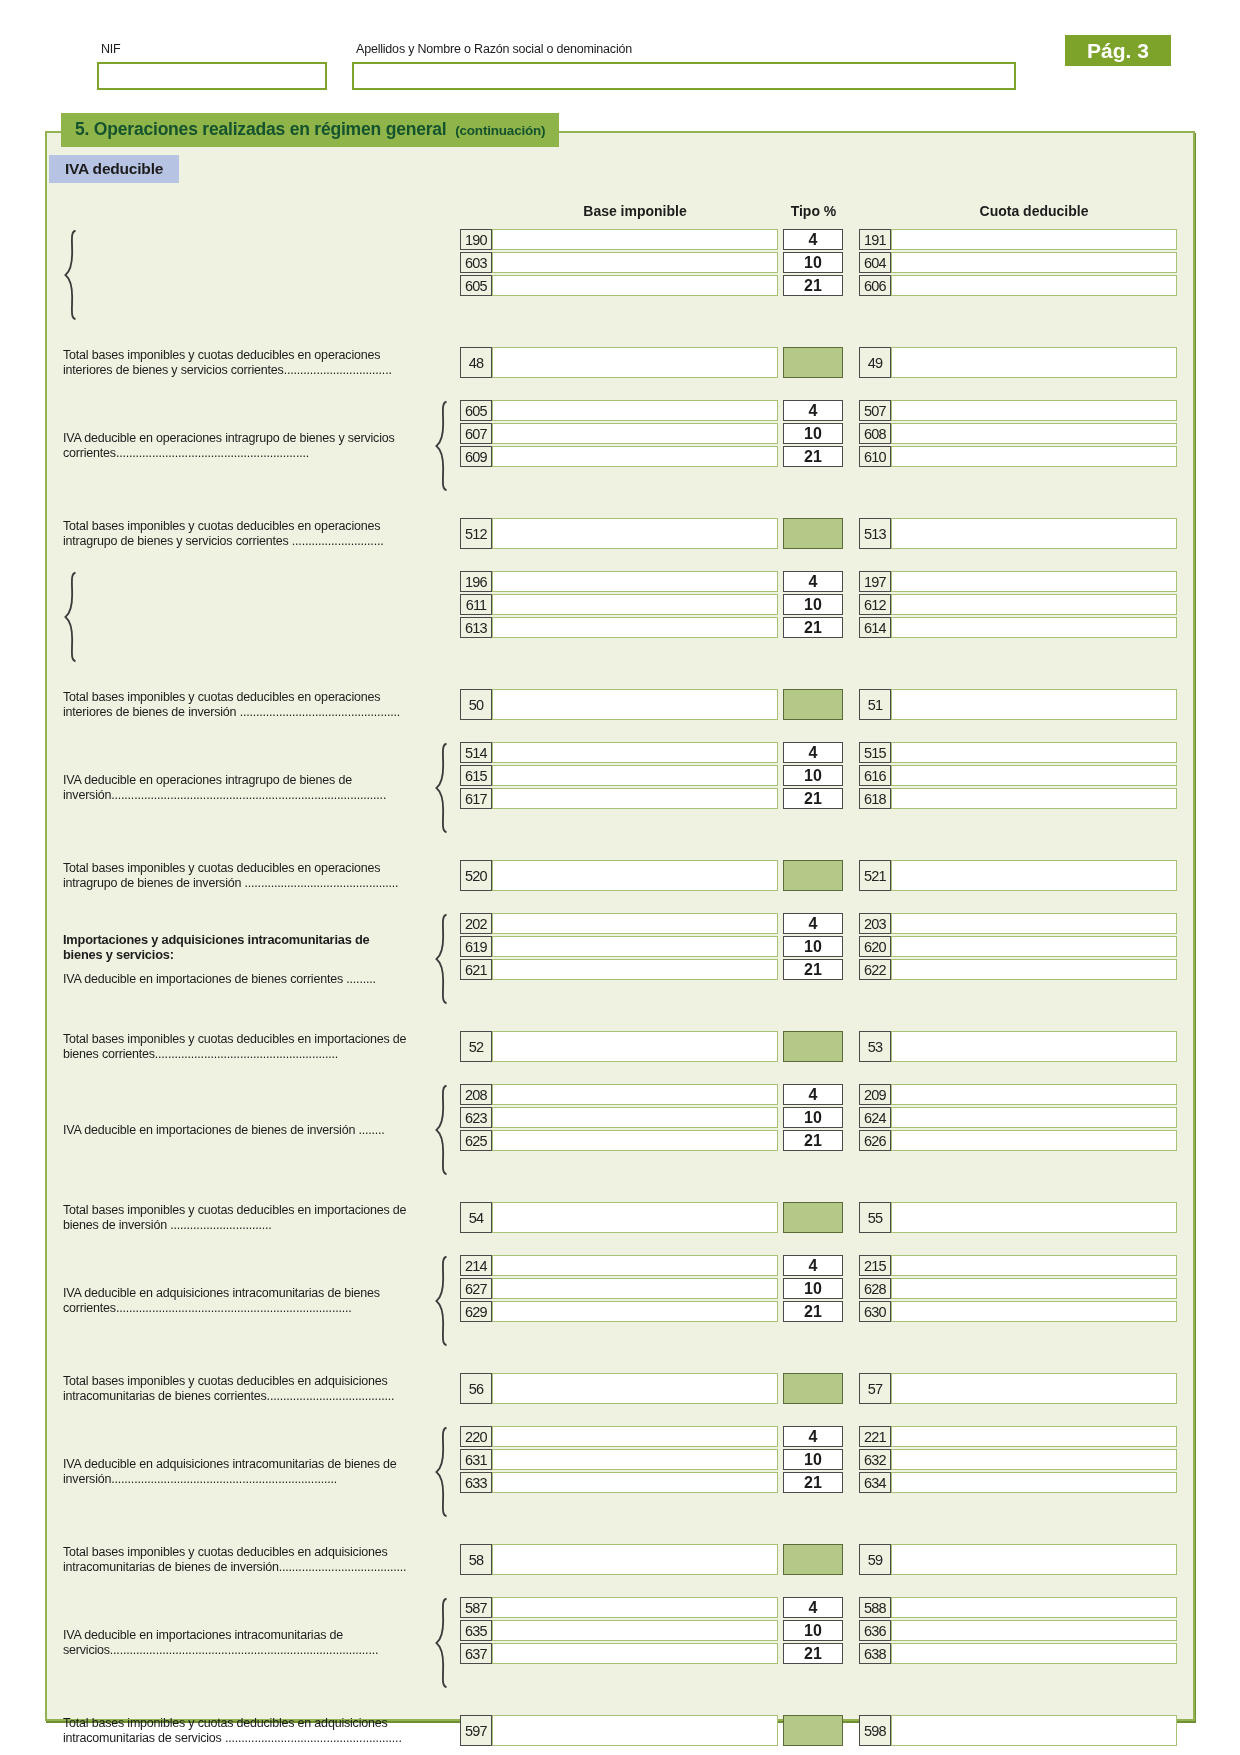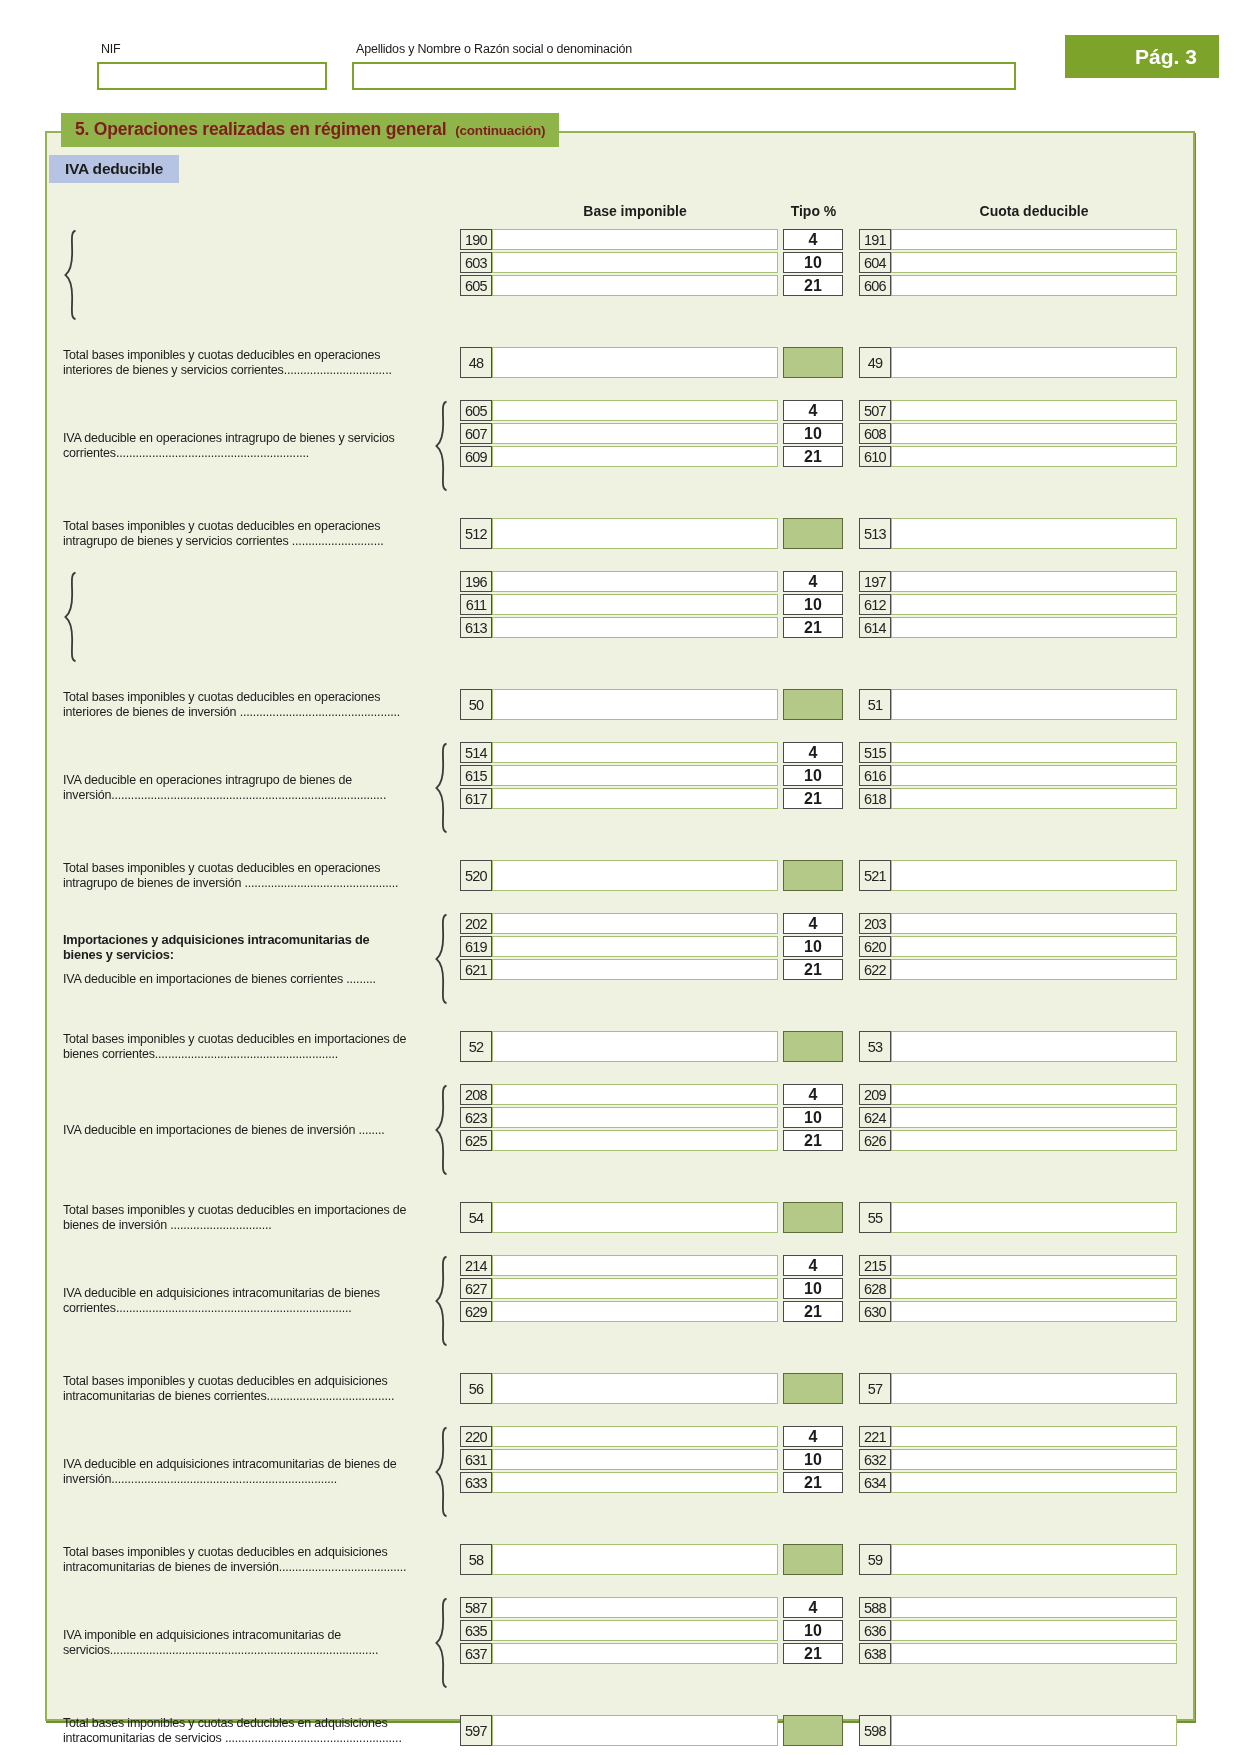--- a/index.html
+++ b/index.html
@@ -17,32 +17,32 @@
   body{font-family:"Liberation Sans",sans-serif;color:var(--ink);}
   .page{position:relative;width:1240px;height:1755px;background:#fff;overflow:hidden;}
 
   
   .field-label{position:absolute;font-size:12.5px;letter-spacing:-0.2px;}
   .nif-label{left:101px;top:42px;}
   .name-label{left:356px;top:42px;}
   .tbox{position:absolute;background:#fff;border:2px solid var(--green-dark);}
   .nif-input{left:97px;top:62px;width:226px;height:24px;}
   .name-input{left:352px;top:62px;width:660px;height:24px;}
-  .pag-badge{position:absolute;left:1065px;top:35px;width:106px;height:43px;
+  .pag-badge{position:absolute;left:1065px;top:35px;width:106px;height:31px;
     background:var(--green-dark);color:#fff;font-weight:bold;font-size:21px;
-    display:flex;align-items:center;justify-content:center;padding-left:48px;}
+    display:flex;align-items:center;justify-content:center;}
 
   
   .box{position:absolute;left:45px;top:131px;width:1150px;height:1590px;
     box-sizing:border-box;background:var(--box-bg);
     border:2px solid var(--green-border);
     box-shadow:1px 2px 0 #6f8f33;
     padding:8px 16px 10px 16px;}
   .section-bar{position:absolute;top:-20px;left:14px;background:var(--green-bar);
-    color:#7f1d1d;font-weight:bold;font-size:17.5px;padding:6px 14px 7px 14px;
+    color:#14532d;font-weight:bold;font-size:17.5px;padding:6px 14px 7px 14px;
     white-space:nowrap;letter-spacing:-0.2px;}
   .section-bar .cont{font-size:13.5px;font-weight:bold;margin-left:4px;}
   .chip{display:inline-block;margin:14px 0 12px -14px;background:var(--chip-bg);
     font-weight:bold;font-size:15.5px;padding:5px 16px;letter-spacing:-0.2px;}
 
   
   .grid{display:grid;grid-template-columns:371px 26px 32px 286px 81px 32px 1fr;}
   .head-row{margin-top:8px;font-weight:bold;font-size:14px;}
   .col-h{text-align:center;align-self:end;}
   .col-h.tipo-h{padding-right:10px;}
@@ -579,21 +579,21 @@
       </div>
       <div class="code">59</div>
       <div class="inp"></div>
     </div>
   </div>
 
   <div class="block detail">
     <div class="grid">
       <div class="label-cell">
 
-        <div class="lbl">IVA imponible en adquisiciones intracomunitarias de servicios..................................................................................</div>
+        <div class="lbl">IVA deducible en importaciones intracomunitarias de servicios..................................................................................</div>
       </div>
       <div class="brace-cell">
         <svg width="15" height="92" viewBox="0 0 18 100" preserveAspectRatio="none" aria-hidden="true">
           <path d="M15 2 C9 3 11 12 11 26 C11 42 7 47 3 50 C7 53 11 58 11 74 C11 88 9 97 15 98" fill="none" stroke="#3c3c3c" stroke-width="2.2"></path>
         </svg>
       </div>
       <div class="rows">
   <div class="frow">
     <div class="code">587</div>
     <div class="inp"></div>

